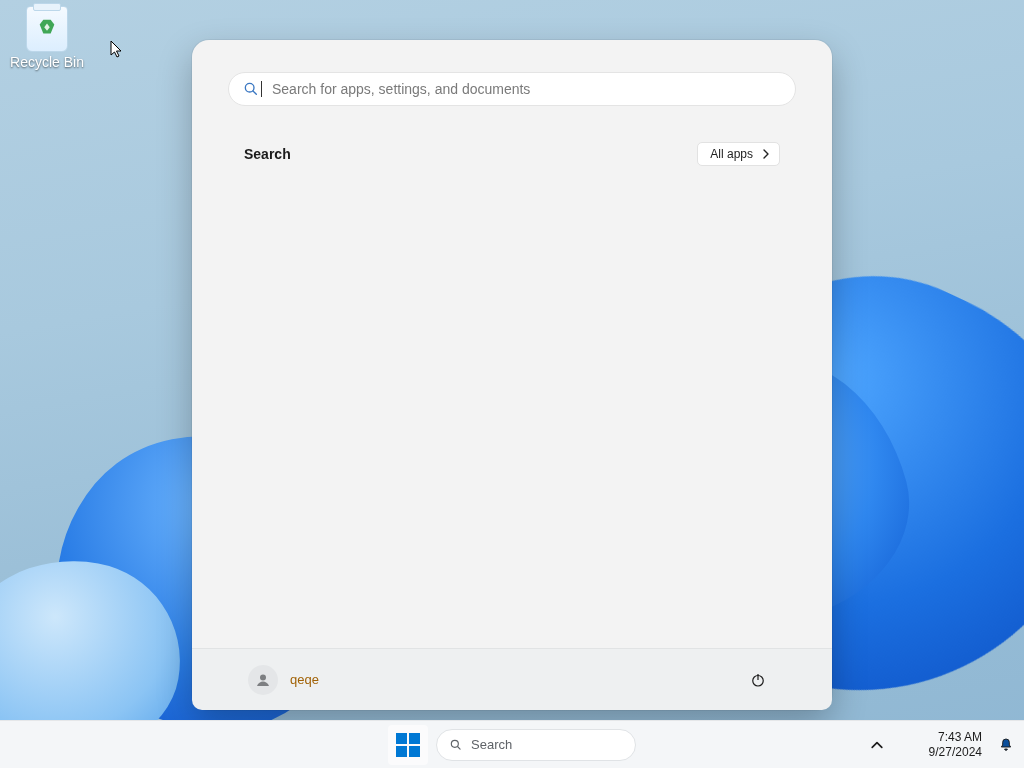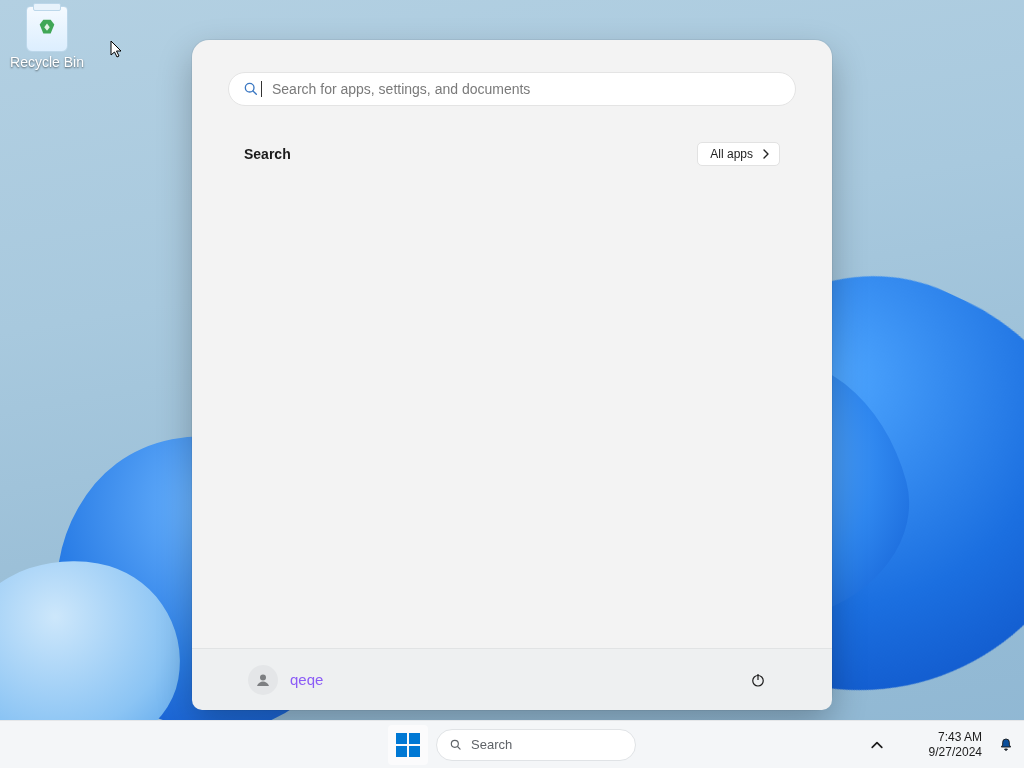--- a/index.html
+++ b/index.html
@@ -72,21 +72,21 @@
   background: #eef0f1; border-radius: 0 0 10px 10px;
   display: flex; align-items: center; justify-content: space-between;
   padding: 0 56px 0 56px;
 }
 .user { display: flex; align-items: center; gap: 12px; cursor: pointer; }
 .avatar {
   width: 30px; height: 30px; border-radius: 50%;
   background: #e4e6e8; display: flex; align-items: center; justify-content: center;
 }
 .avatar svg { width: 18px; height: 18px; fill: #7d7f82; }
-.user .name { font-size: 15px; color: #8b5cf6; }
+.user .name { font-size: 13px; color: #a16207; }
 .power-btn { width: 36px; height: 36px; border-radius: 5px; display:flex; align-items:center; justify-content:center; cursor:pointer; }
 .power-btn svg { width: 18px; height: 18px; stroke: #1b1b1b; fill: none; stroke-width: 1.6; }
 
 
 .taskbar {
   position: absolute; bottom: 0; left: 0; right: 0; height: 48px;
   background: #f4f6f8;
   border-top: 1px solid rgba(0,0,0,.06);
   display: flex; align-items: center; padding-left: 12px;
 }

